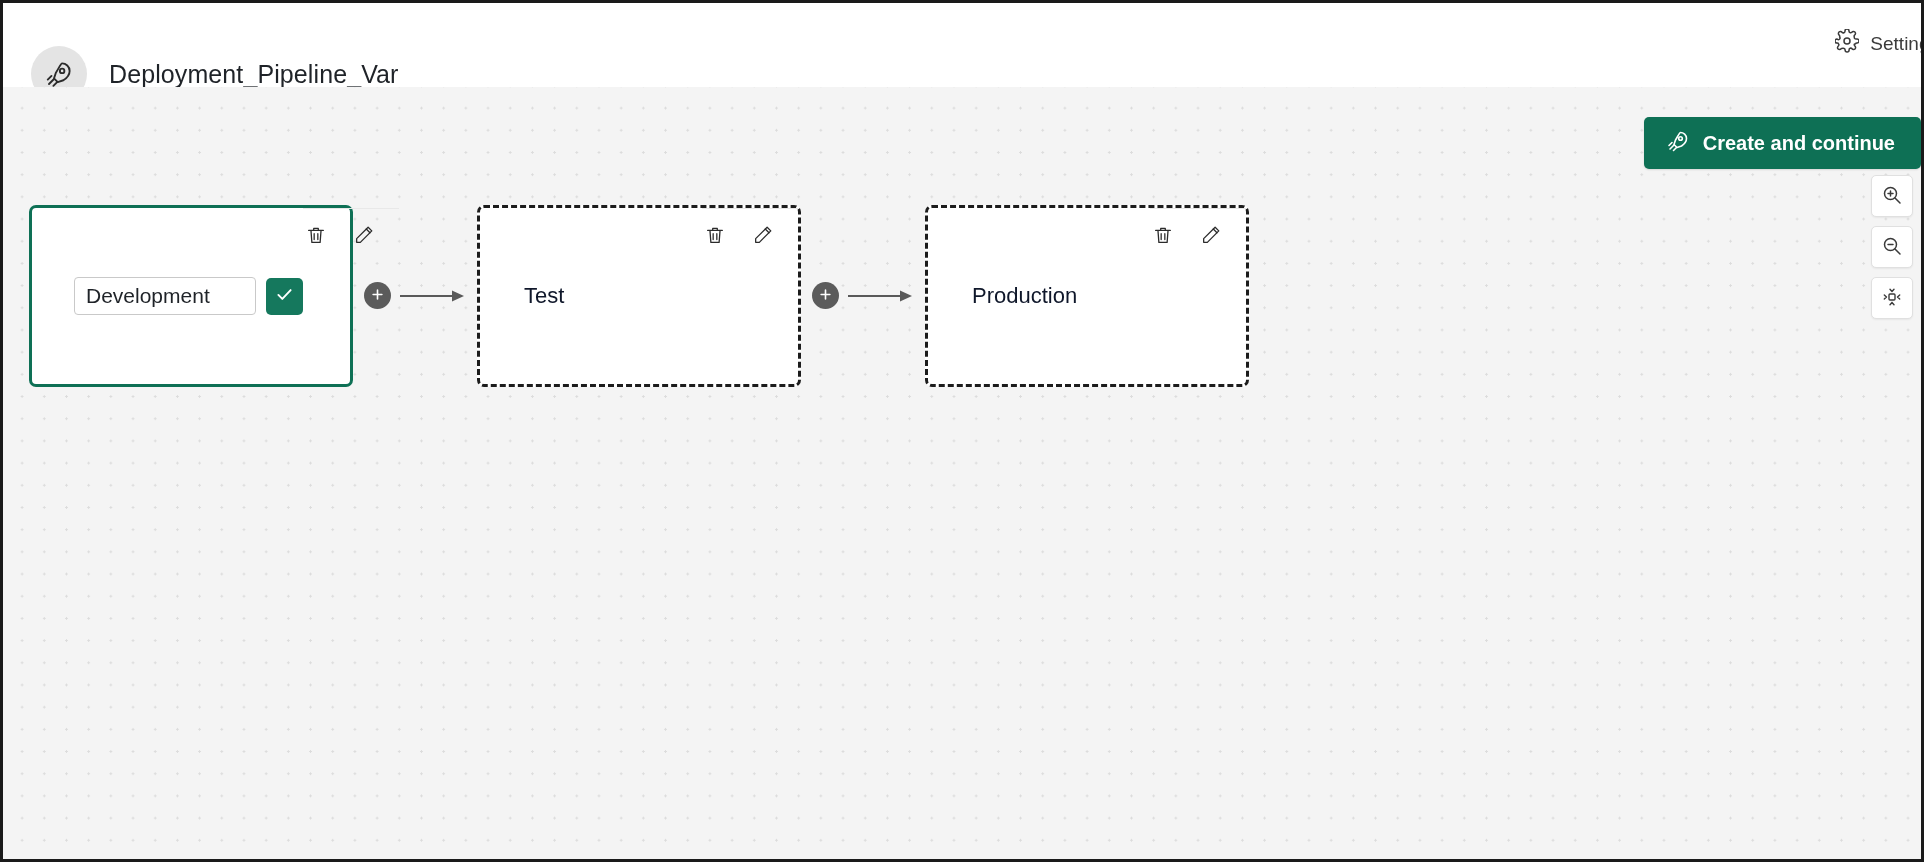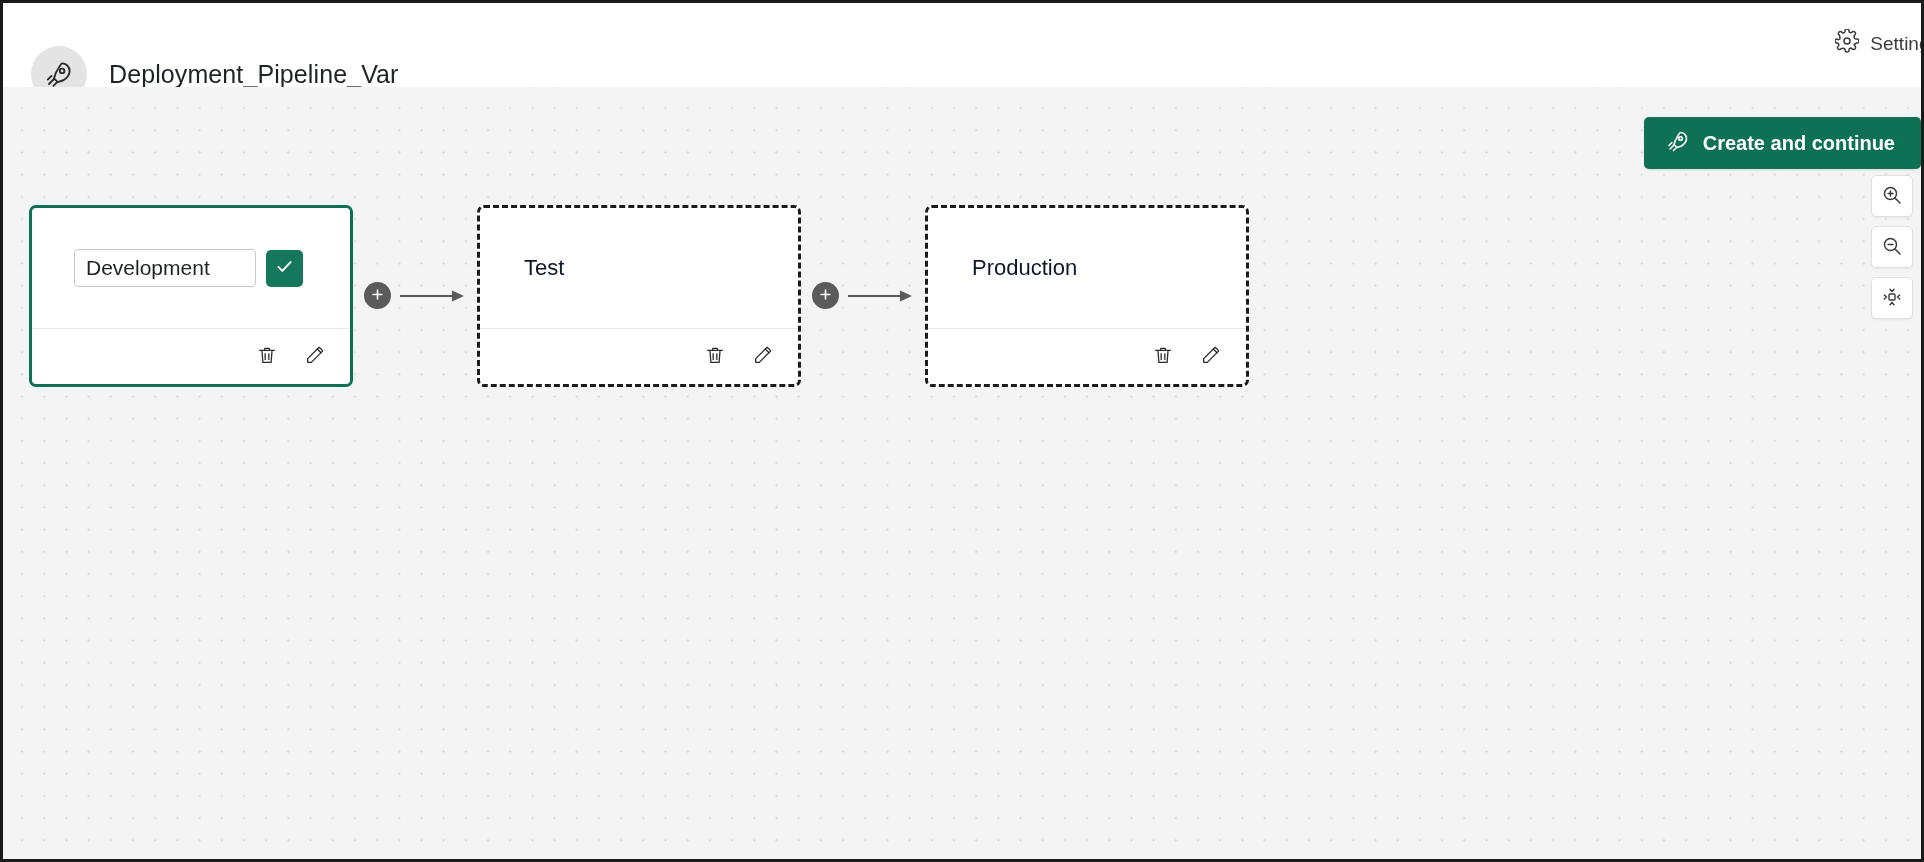--- a/index.html
+++ b/index.html
@@ -84,21 +84,21 @@
   .zoom-btn svg { width: 24px; height: 24px; }
 
   
   .flow {
     position: absolute; left: 26px; top: 118px;
     display: flex; align-items: center;
   }
   .node {
     width: 324px; height: 182px;
     background: #ffffff; border-radius: 7px;
-    position: relative; display: flex; flex-direction: column;
+    position: relative; display: flex; flex-direction: row;
   }
   .node.selected { border: 3px solid #0e7055; }
   .node.draft { border: 3px dashed #1c1c1c; }
 
   .node-body {
     flex: 1; display: flex; align-items: center;
     padding: 0 0 0 44px;
   }
   .node.selected .node-body { padding-left: 42px; }
   .node-label { font-size: 22px; color: #0f172a; }

